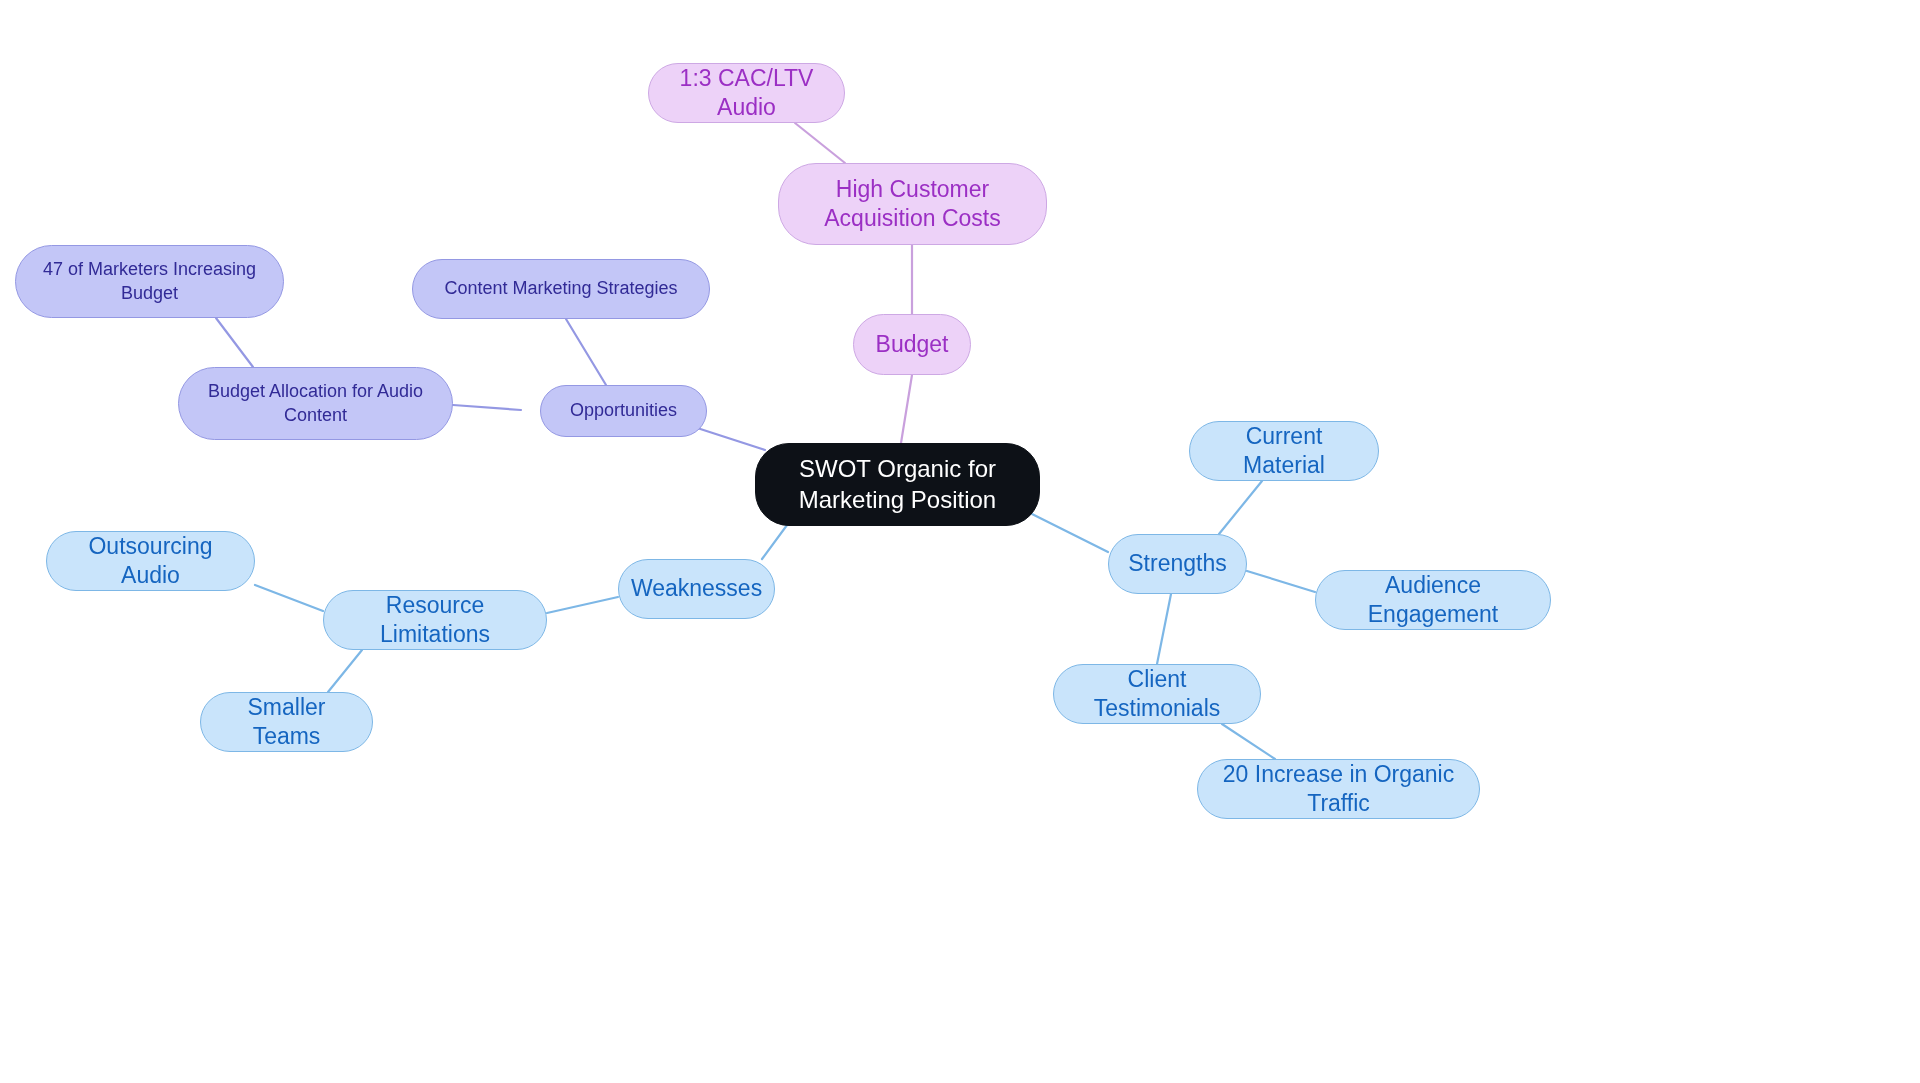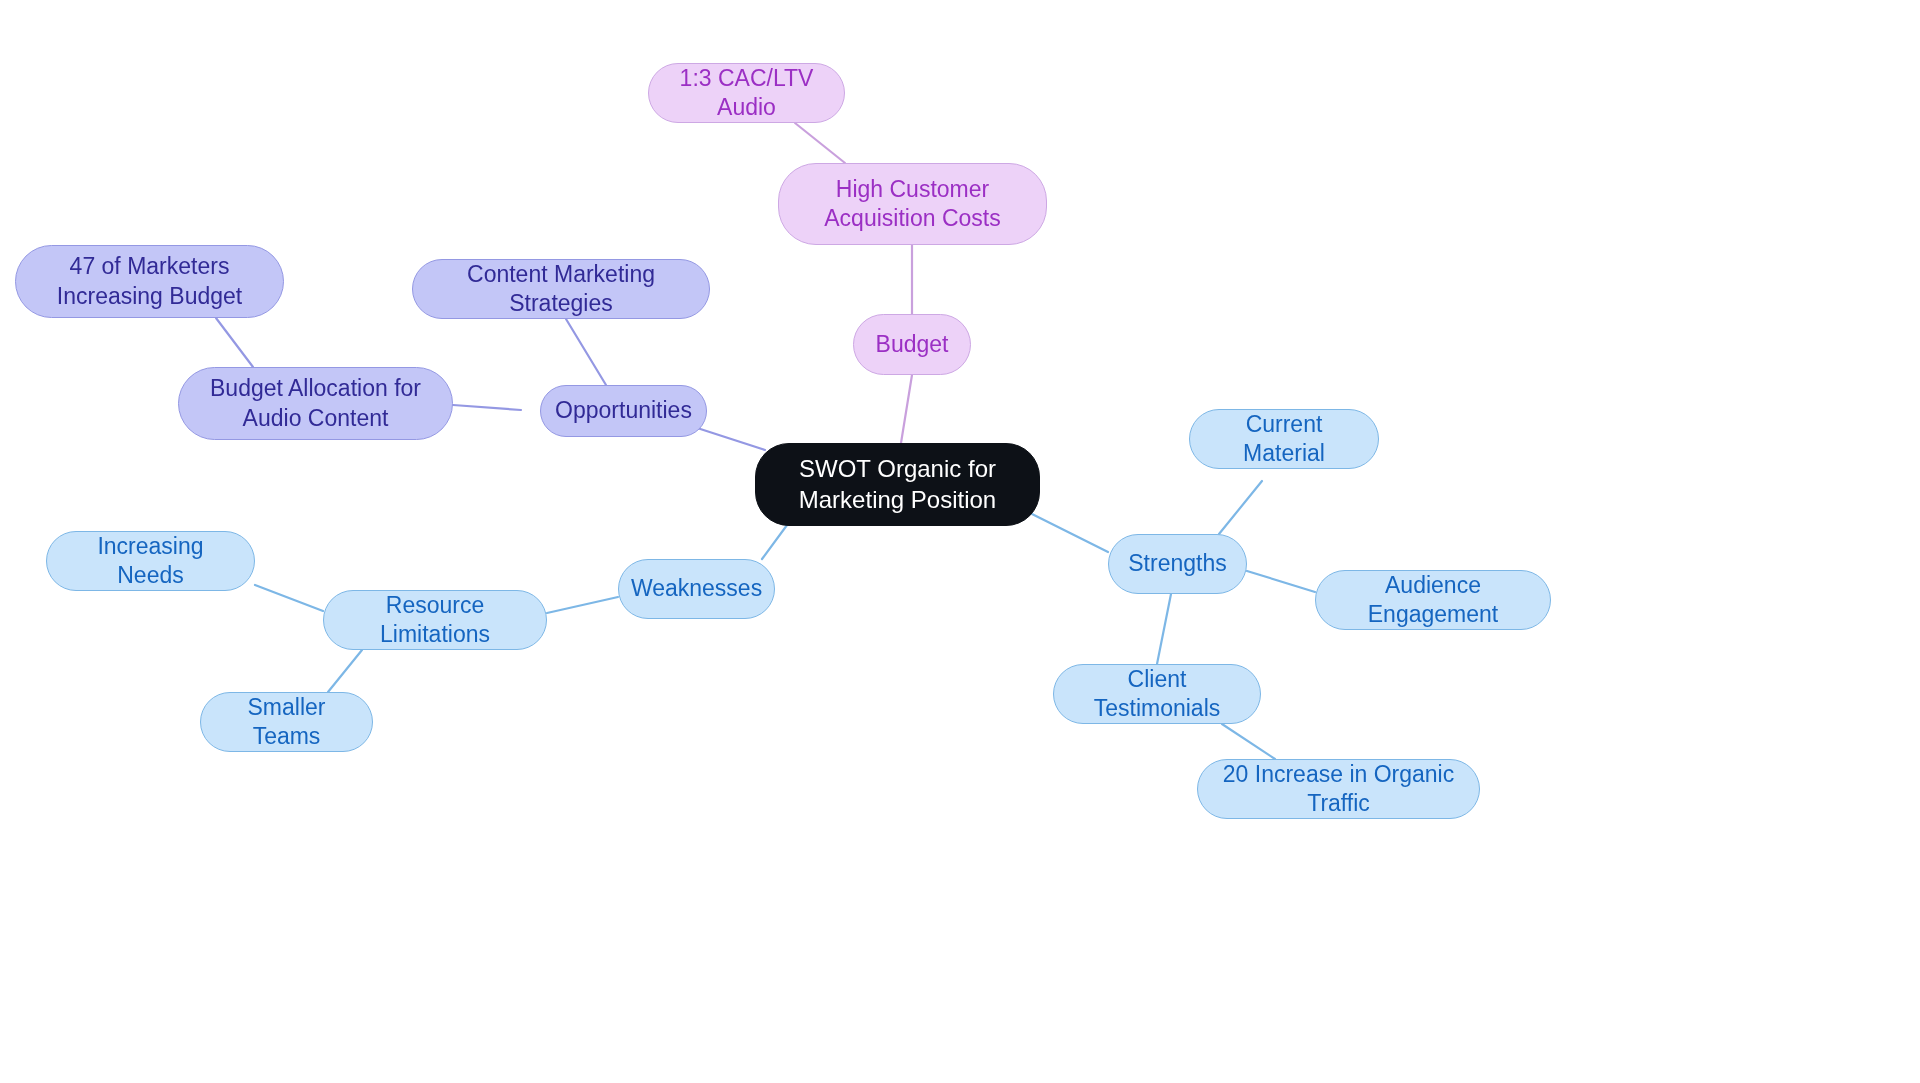--- a/index.html
+++ b/index.html
@@ -48,21 +48,21 @@
   .node-purple {
     background: #edd2f8;
     border-color: #cda8e4;
     color: #9b2fc4;
     font-size: 23px;
   }
   .node-periwinkle {
     background: #c3c6f7;
     border-color: #9498e3;
     color: #312a96;
-    font-size: 23px;
+    font-size: 18px;
   }
   .node-blue {
     background: #c9e4fb;
     border-color: #7db7e6;
     color: #1565c0;
     font-size: 23px;
   }
 </style>
 </head>
 <body>
@@ -90,21 +90,21 @@
       <div class="node node-root" style="left: 755px; top: 443px; width: 285px; height: 83px;">SWOT Organic for Marketing Position</div>
       <div class="node node-purple" style="left: 853px; top: 314px; width: 118px; height: 61px;">Budget</div>
       <div class="node node-purple" style="left: 778px; top: 163px; width: 269px; height: 82px;">High Customer Acquisition Costs</div>
       <div class="node node-purple" style="left: 648px; top: 63px; width: 197px; height: 60px;">1:3 CAC/LTV Audio</div>
       <div class="node node-periwinkle" style="left: 540px; top: 385px; width: 167px; height: 52px;">Opportunities</div>
       <div class="node node-periwinkle" style="left: 412px; top: 259px; width: 298px; height: 60px;">Content Marketing Strategies</div>
       <div class="node node-periwinkle" style="left: 178px; top: 367px; width: 275px; height: 73px;">Budget Allocation for Audio Content</div>
       <div class="node node-periwinkle" style="left: 15px; top: 245px; width: 269px; height: 73px;">47 of Marketers Increasing Budget</div>
       <div class="node node-blue" style="left: 618px; top: 559px; width: 157px; height: 60px;">Weaknesses</div>
       <div class="node node-blue" style="left: 323px; top: 590px; width: 224px; height: 60px;">Resource Limitations</div>
-      <div class="node node-blue" style="left: 46px; top: 531px; width: 209px; height: 60px;">Increasing Needs</div>
+      <div class="node node-blue" style="left: 46px; top: 531px; width: 209px; height: 60px;">Outsourcing Audio</div>
       <div class="node node-blue" style="left: 200px; top: 692px; width: 173px; height: 60px;">Smaller Teams</div>
       <div class="node node-blue" style="left: 1108px; top: 534px; width: 139px; height: 60px;">Strengths</div>
-      <div class="node node-blue" style="left: 1189px; top: 409px; width: 190px; height: 60px;">Current Material</div>
+      <div class="node node-blue" style="left: 1189px; top: 421px; width: 190px; height: 60px;">Current Material</div>
       <div class="node node-blue" style="left: 1315px; top: 570px; width: 236px; height: 60px;">Audience Engagement</div>
       <div class="node node-blue" style="left: 1053px; top: 664px; width: 208px; height: 60px;">Client Testimonials</div>
       <div class="node node-blue" style="left: 1197px; top: 759px; width: 283px; height: 60px;">20 Increase in Organic Traffic</div>
     </div>
 </div>
 
 </body></html>

